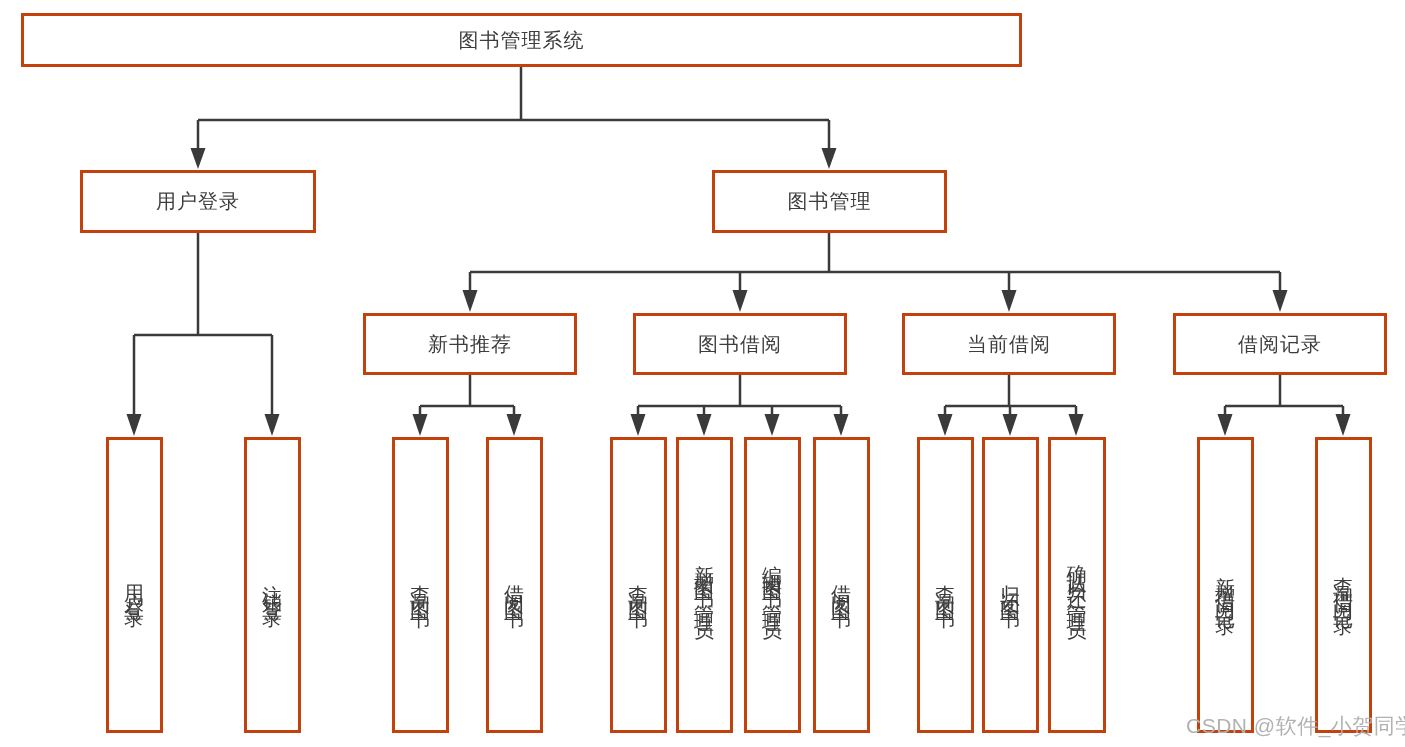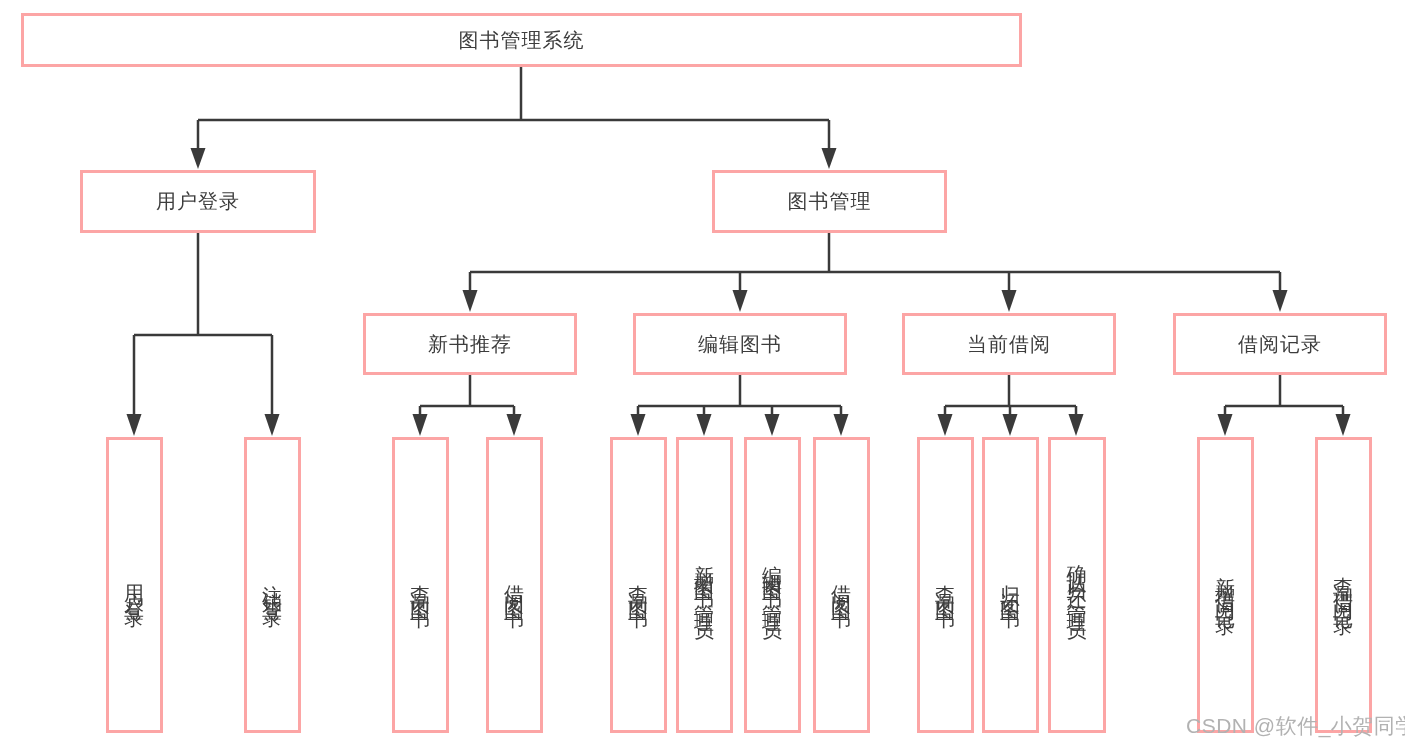--- a/index.html
+++ b/index.html
@@ -26,21 +26,21 @@
     stroke-width: 2.5;
     fill: none;
   }
   .wires polygon {
     fill: #3a3a3a;
     stroke: none;
   }
   .box {
     position: absolute;
     box-sizing: border-box;
-    border: 3px solid #fca5a5;
+    border: 3px solid #c2410c;
     background: #ffffff;
     display: flex;
     align-items: center;
     justify-content: center;
     color: #3d3d3d;
   }
   .h-label {
     font-size: 20px;
     letter-spacing: 1px;
     white-space: nowrap;
@@ -153,21 +153,21 @@
     <span class="h-label">用户登录</span>
   </div>
   <div class="box" style="left:363px; top:313px; width:214px; height:62px;">
     <span class="h-label">新书推荐</span>
   </div>
 
   <div class="box" style="left:712px; top:170px; width:235px; height:63px;">
     <span class="h-label">图书管理</span>
   </div>
   <div class="box" style="left:633px; top:313px; width:214px; height:62px;">
-    <span class="h-label">编辑图书</span>
+    <span class="h-label">图书借阅</span>
   </div>
   <div class="box" style="left:902px; top:313px; width:214px; height:62px;justify-content:center;">
     <span class="h-label">当前借阅</span>
   </div>
   <div class="box" style="left:1173px; top:313px; width:214px; height:62px;">
     <span class="h-label">借阅记录</span>
   </div>
 
   <div class="box leaf" style="left:106px; top:437px; width:57px; height:296px;">
     <span>用户登录</span>

